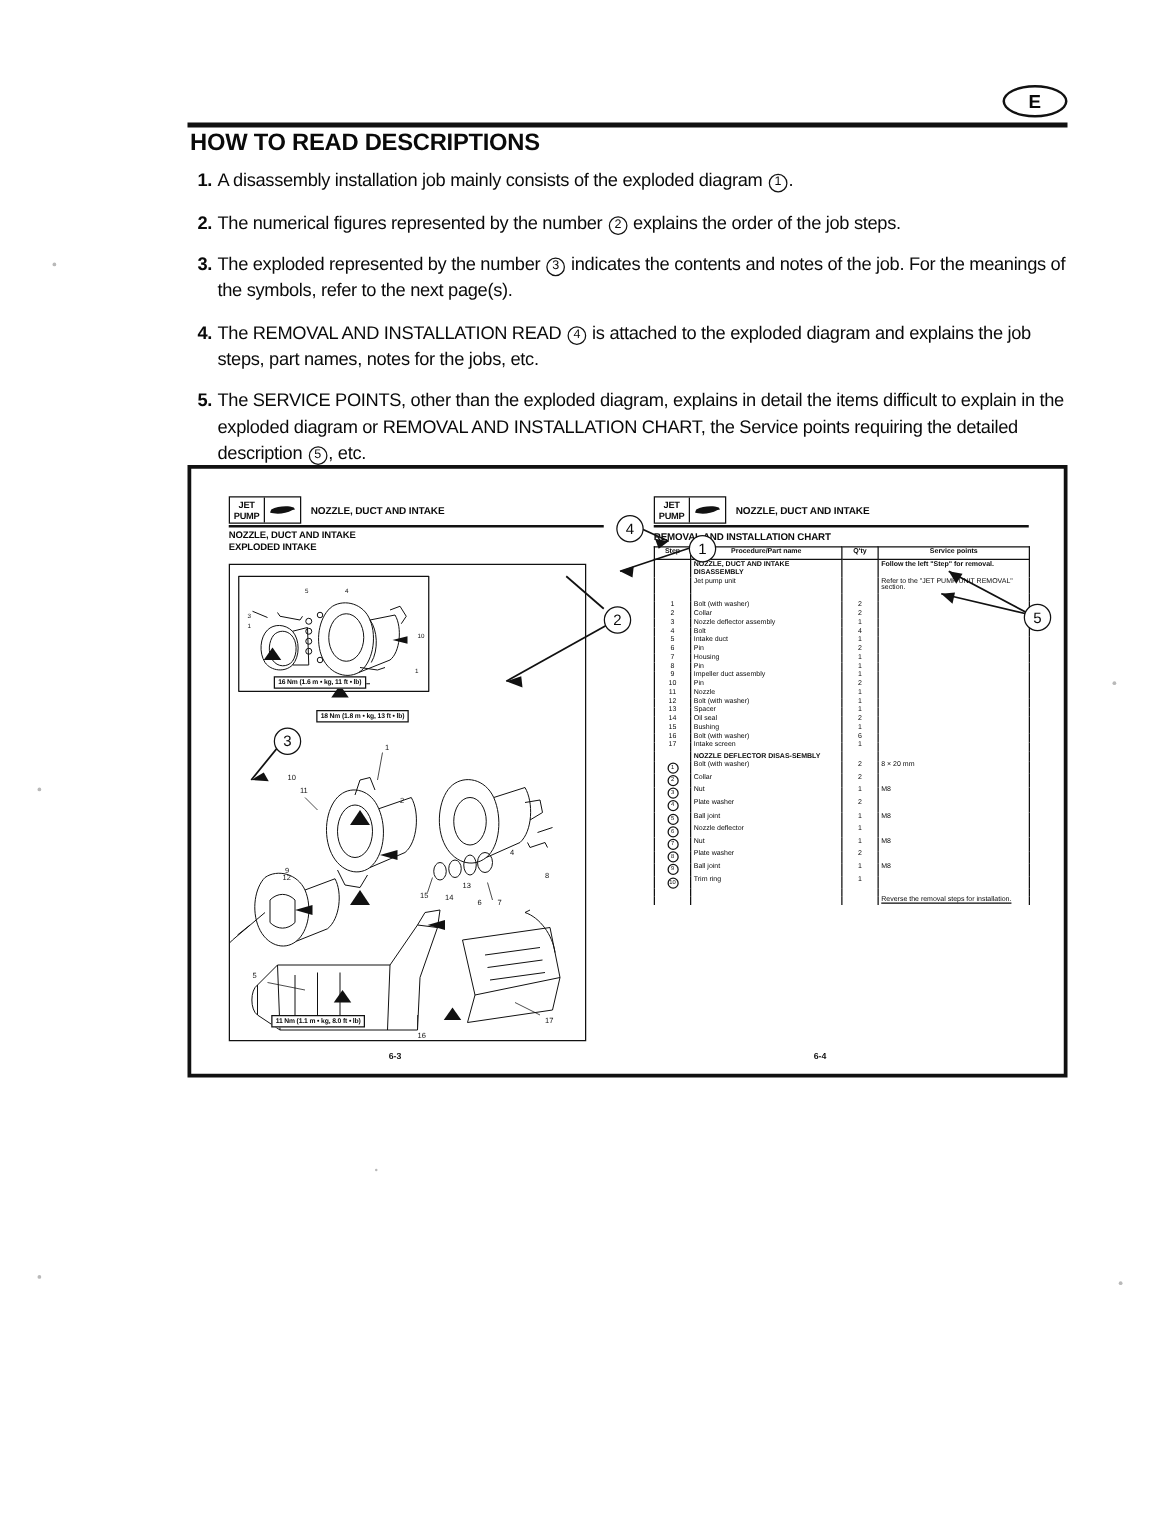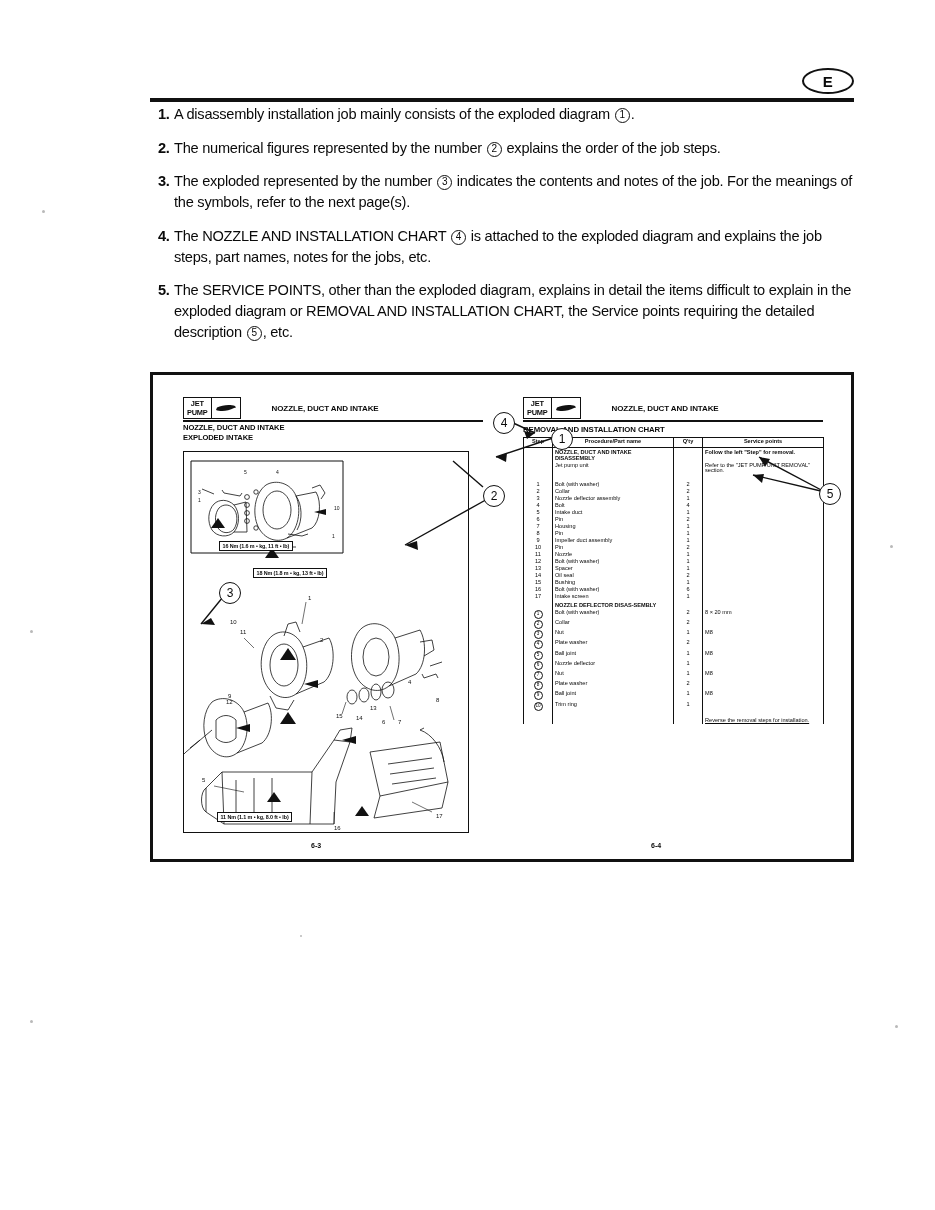--- a/index.html
+++ b/index.html
@@ -116,21 +116,20 @@
   .inset-right { left: 370px; width: 300px; }
 
   
   .badge-row {
     position: absolute;
     top: 22px;
     left: 0;
     display: flex;
     align-items: center;
     height: 22px;
-    gap: 23px;
   }
   .jet-badge {
     border: 1.6px solid #111;
     display: flex;
     align-items: stretch;
     height: 20px;
   }
   .jet-badge-text {
     font-size: 7.4px;
     font-weight: bold;
@@ -300,36 +299,37 @@
 </style>
 </head>
 <body>
 
 <div id="page-header">
   <div class="e-badge">E</div>
   <div class="header-rule"></div>
 </div>
 
 <div id="how-to-read">
+  <h1 class="section-title">HOW TO READ DESCRIPTIONS</h1>
   <ol class="desc-list">
     <li class="desc-item">
       <span class="desc-num">1.</span>
       <span class="desc-text"><span>A disassembly installation job mainly consists of the exploded diagram </span><span class="circ">1</span><span>.</span></span>
     </li>
     <li class="desc-item">
       <span class="desc-num">2.</span>
       <span class="desc-text"><span>The numerical figures represented by the number </span><span class="circ">2</span><span> explains the order of the job steps.</span></span>
     </li>
     <li class="desc-item">
       <span class="desc-num">3.</span>
       <span class="desc-text"><span>The exploded represented by the number </span><span class="circ">3</span><span> indicates the contents and notes of the job. For the meanings of the symbols, refer to the next page(s).</span></span>
     </li>
     <li class="desc-item">
       <span class="desc-num">4.</span>
-      <span class="desc-text"><span>The NOZZLE AND INSTALLATION CHART </span><span class="circ">4</span><span> is attached to the exploded diagram and explains the job steps, part names, notes for the jobs, etc.</span></span>
+      <span class="desc-text"><span>The REMOVAL AND INSTALLATION READ </span><span class="circ">4</span><span> is attached to the exploded diagram and explains the job steps, part names, notes for the jobs, etc.</span></span>
     </li>
     <li class="desc-item">
       <span class="desc-num">5.</span>
       <span class="desc-text"><span>The SERVICE POINTS, other than the exploded diagram, explains in detail the items difficult to explain in the exploded diagram or REMOVAL AND INSTALLATION CHART, the Service points requiring the detailed description </span><span class="circ">5</span><span>, etc.</span></span>
     </li>
   </ol>
 </div>
 
 <div id="inset-frame">
 

